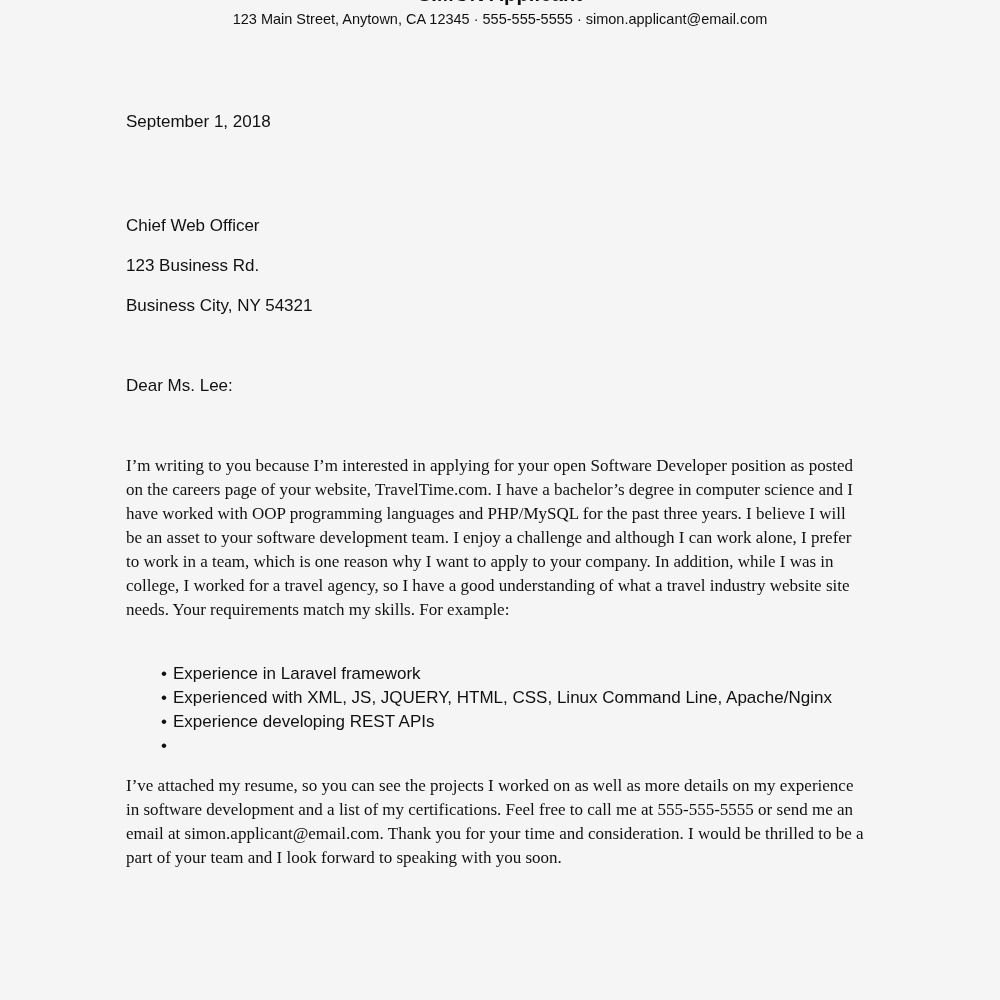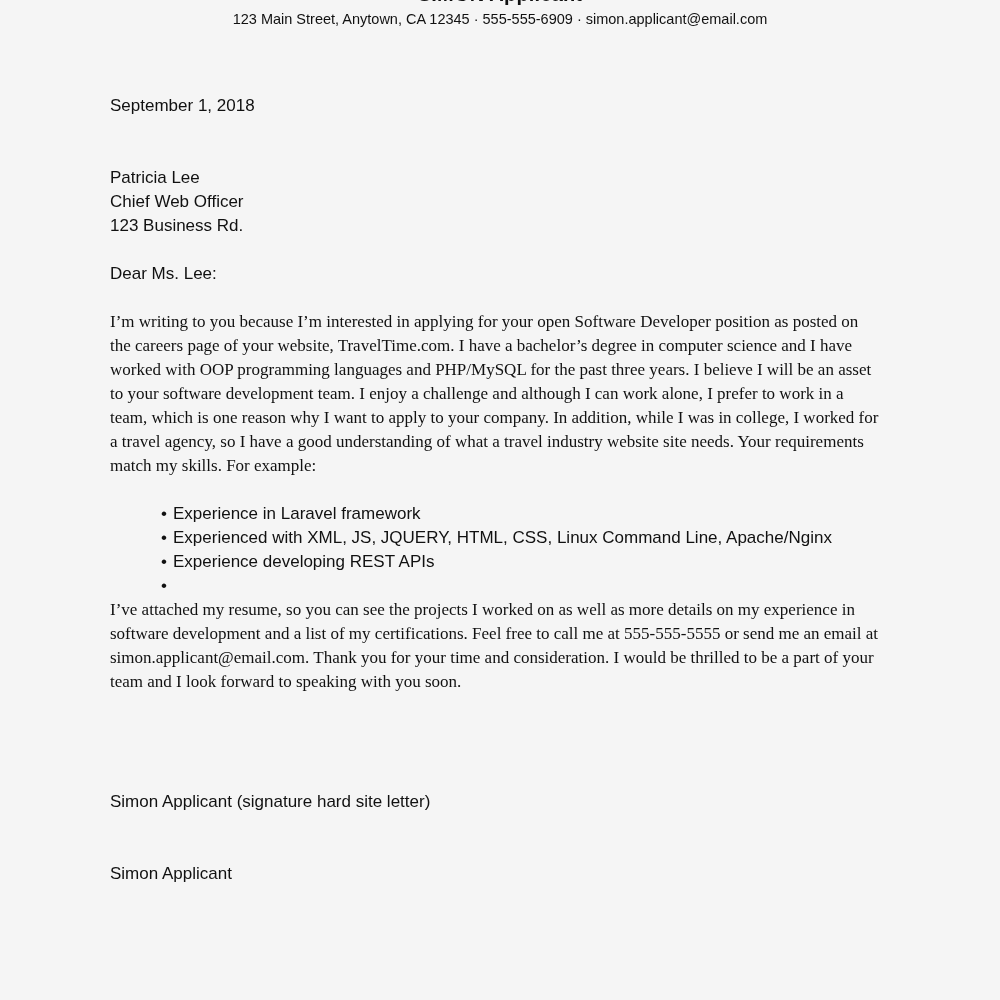--- a/index.html
+++ b/index.html
@@ -58,21 +58,21 @@
   }
   .spacer-line {
     height: 24px;
   }
 
   .addr-line,
   .sig-line,
   .para,
   .date-line,
   .salutation {
-    margin: 0;
+    margin: 16px;
     padding: 0;
   }
 
   .para {
     text-align: left;
     font-family: Liberation Serif, serif;
   }
 
   .bullets {
     list-style: none;
@@ -90,34 +90,34 @@
     top: 0;
   }
 </style>
 </head>
 <body>
 
 <div class="page">
 
   <div class="letterhead">
     <div class="lh-name">SIMON Applicant</div>
-    <div class="lh-contact">123 Main Street, Anytown, CA 12345 · 555-555-6909 · simon.applicant@email.com</div>
+    <div class="lh-contact">123 Main Street, Anytown, CA 12345 · 555-555-5555 · simon.applicant@email.com</div>
   </div>
 
   <div class="letter">
 
     <div class="date-line">September 1, 2018</div>
 
     <div class="spacer-line"></div>
     <div class="spacer-line"></div>
 
     <div class="addr-block">
-      <div class="addr-line">Patricia Lee</div>
       <div class="addr-line">Chief Web Officer</div>
       <div class="addr-line">123 Business Rd.</div>
+      <div class="addr-line">Business City, NY 54321</div>
     </div>
 
     <div class="spacer-line"></div>
 
     <div class="salutation">Dear Ms. Lee:</div>
 
     <div class="spacer-line"></div>
 
     <div class="para">I’m writing to you because I’m interested in applying for your open Software Developer position as posted on the careers page of your website, TravelTime.com. I have a bachelor’s degree in computer science and I have worked with OOP programming languages and PHP/MySQL for the past three years. I believe I will be an asset to your software development team. I enjoy a challenge and although I can work alone, I prefer to work in a team, which is one reason why I want to apply to your company. In addition, while I was in college, I worked for a travel agency, so I have a good understanding of what a travel industry website site needs. Your requirements match my skills. For example:</div>
 

